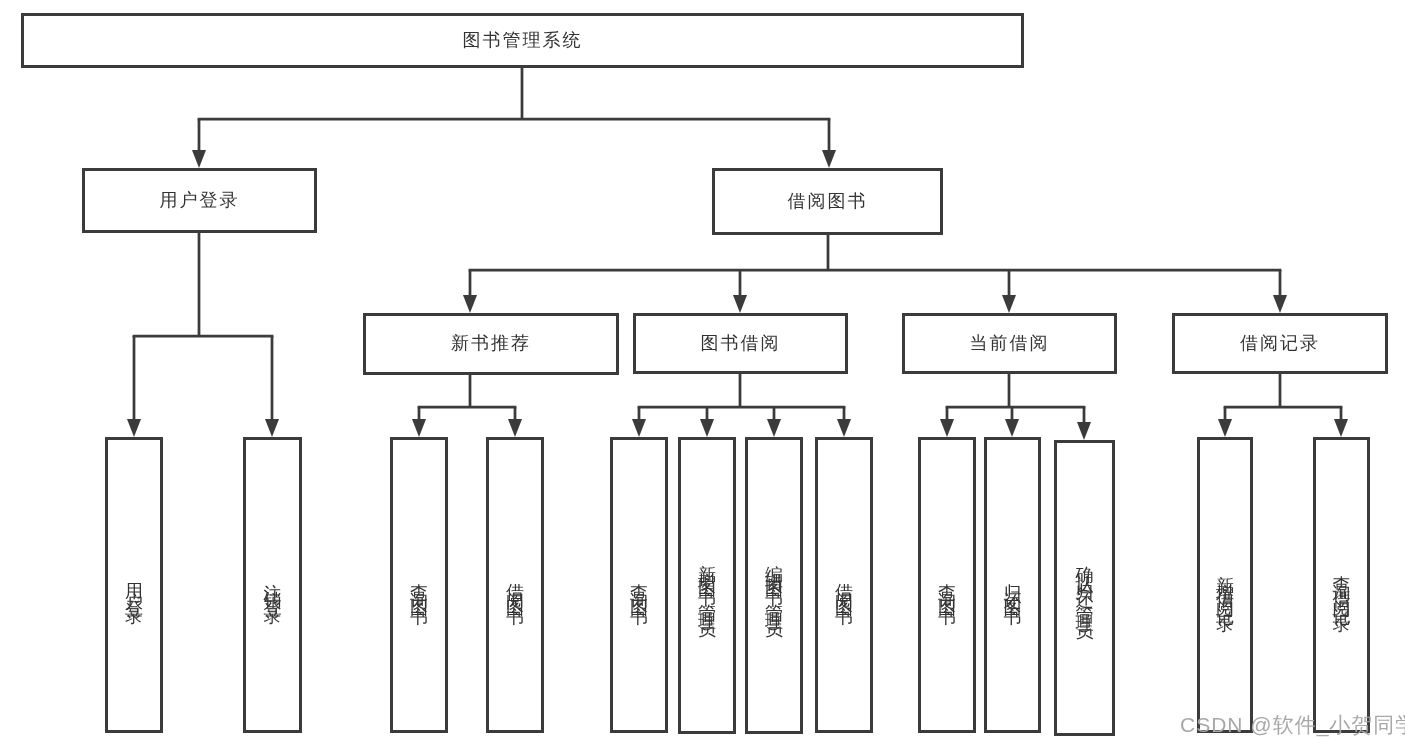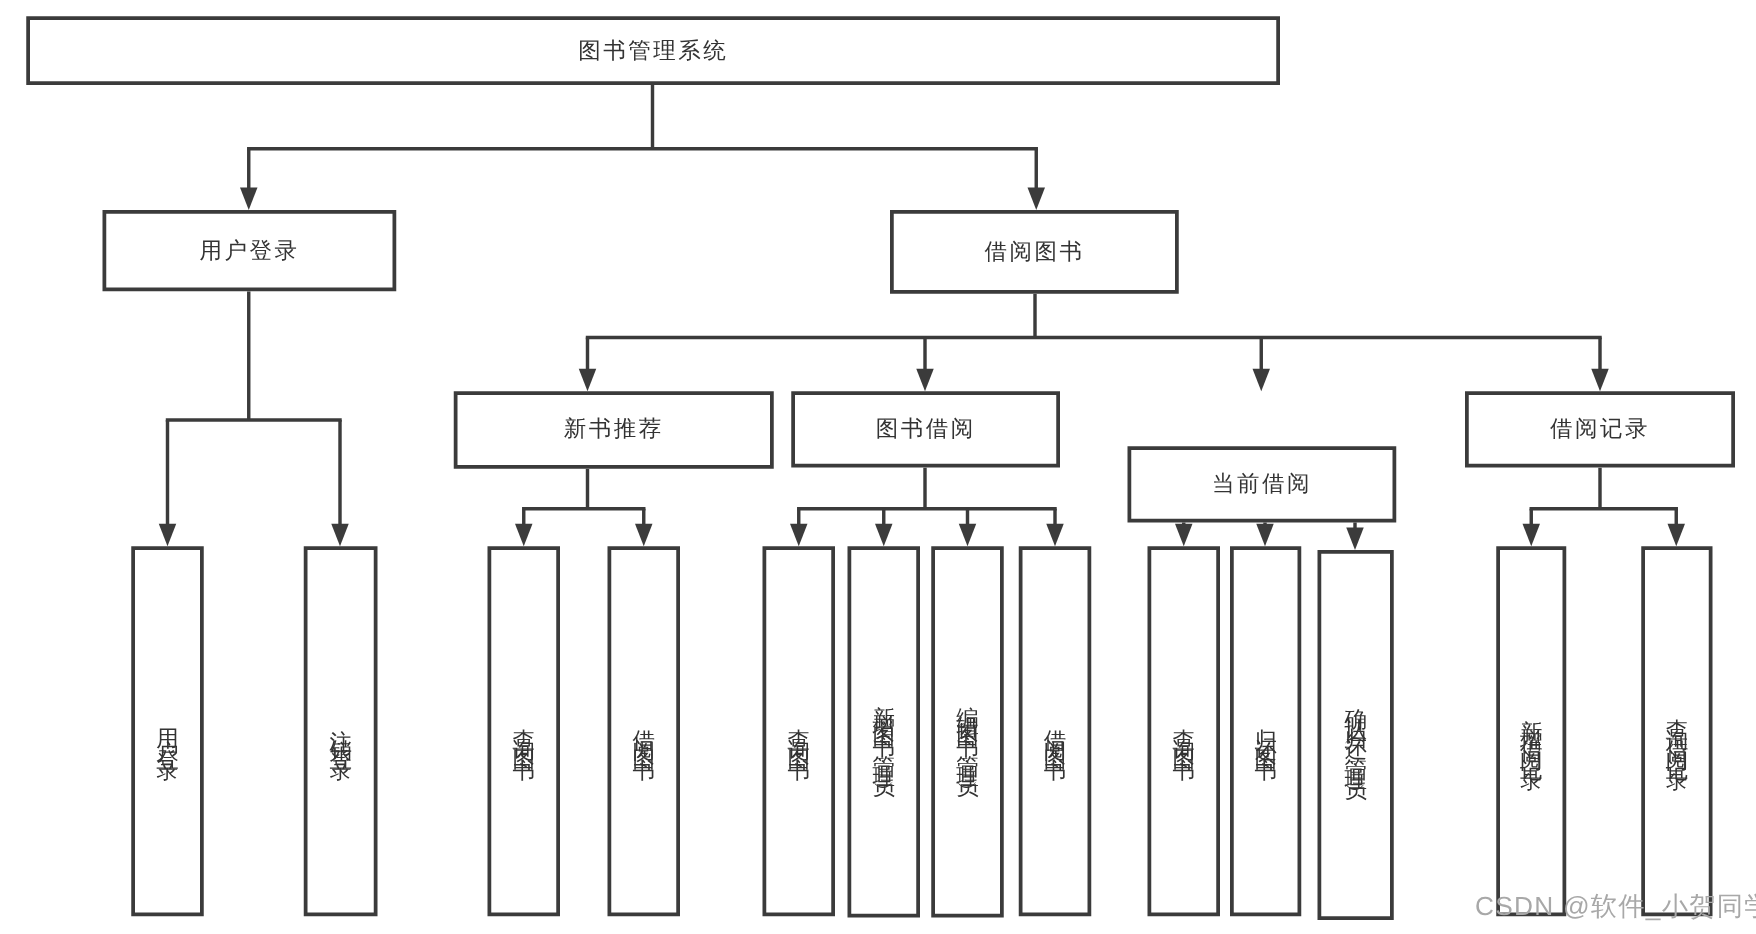--- a/index.html
+++ b/index.html
@@ -94,21 +94,21 @@
       </div>
       <div class="node" style="left: 712px; top: 168px; width: 231px; height: 67px;">
         <span class="lbl">借阅图书</span>
       </div>
       <div class="node" style="left: 363px; top: 313px; width: 256px; height: 62px;">
         <span class="lbl">新书推荐</span>
       </div>
       <div class="node" style="left: 633px; top: 313px; width: 215px; height: 61px;">
         <span class="lbl">图书借阅</span>
       </div>
-      <div class="node" style="left: 902px; top: 313px; width: 215px; height: 61px; margin-top: 44px;">
+      <div class="node" style="left: 902px; top: 313px; width: 215px; height: 61px;">
         <span class="lbl">当前借阅</span>
       </div>
       <div class="node" style="left: 1172px; top: 313px; width: 216px; height: 61px;">
         <span class="lbl">借阅记录</span>
       </div>
       <div class="node vertical" style="left: 105px; top: 437px; width: 58px; height: 296px;">
         <span class="lbl">用户登录</span>
       </div>
       <div class="node vertical" style="left: 243px; top: 437px; width: 59px; height: 296px;">
         <span class="lbl">注销登录</span>

